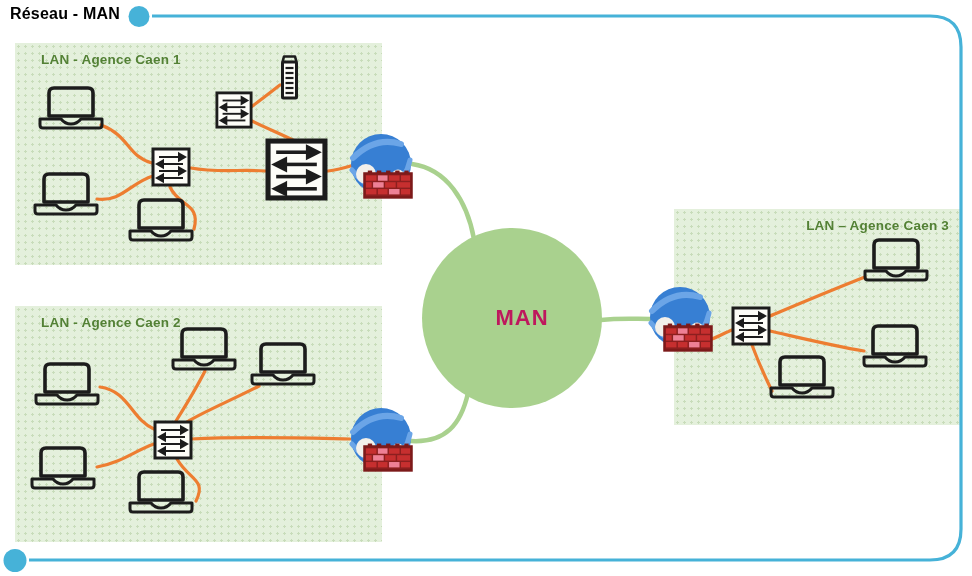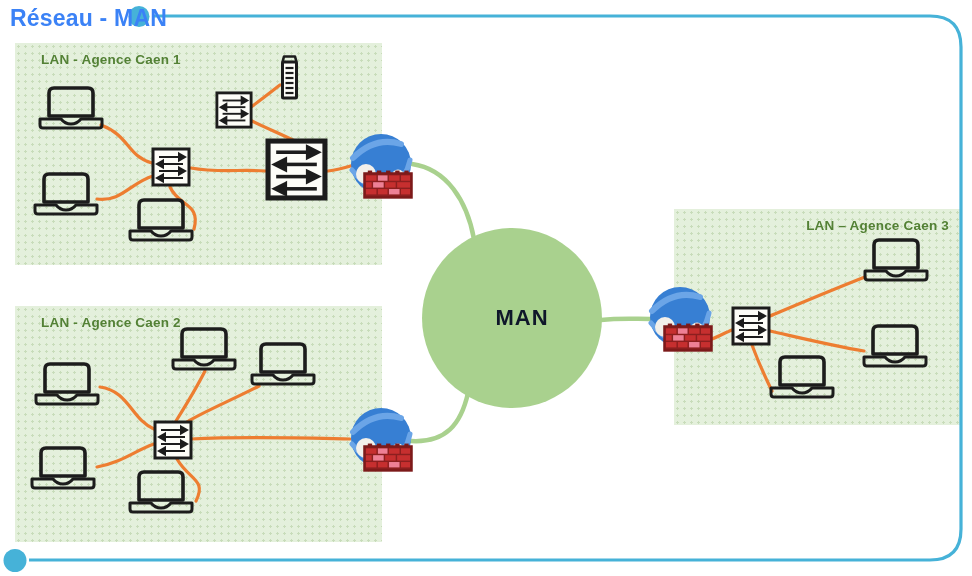--- a/index.html
+++ b/index.html
@@ -5,42 +5,42 @@
   html,body{margin:0;padding:0;}
   body{
     width:972px;height:576px;position:relative;background:#ffffff;overflow:hidden;
     font-family:"Liberation Sans",sans-serif;
   }
   .frame-svg,.cables-svg{position:absolute;left:0;top:0;width:972px;height:576px;pointer-events:none;}
   .frame-svg{z-index:6;}
   .cables-svg{z-index:2;}
   .page-title{
     position:absolute;left:10px;top:5px;z-index:7;
-    font-size:23px;font-weight:bold;color:#3b82f6;letter-spacing:0.2px;
+    font-size:16px;font-weight:bold;color:#000000;letter-spacing:0.2px;
   }
   .lan-box{
     position:absolute;z-index:1;
     background-color:#e4f0dc;
     background-image:radial-gradient(circle,#c8dcba 1px,transparent 1.3px);
     background-size:7px 7px;
   }
   .lan-title{
     position:absolute;top:9px;font-size:13.5px;font-weight:bold;color:#538135;letter-spacing:0.2px;
   }
   .lan1{left:15px;top:43px;width:367px;height:222px;}
   .lan2{left:15px;top:306px;width:367px;height:236px;}
   .lan3{left:674px;top:209px;width:287px;height:216px;}
   .lan1 .lan-title,.lan2 .lan-title{left:15px;padding-left:11px;}
   .lan3 .lan-title{right:12px;}
   .man-circle{
     position:absolute;left:422px;top:228px;width:180px;height:180px;border-radius:50%;
     background:#a9d18e;z-index:3;display:flex;align-items:center;justify-content:center;
   }
   .man-circle span{
-    font-size:22px;font-weight:bold;color:#0f172a;letter-spacing:1px;margin-left:20px;
+    font-size:22px;font-weight:bold;color:#be185d;letter-spacing:1px;margin-left:20px;
   }
   .dev{position:absolute;z-index:4;}
   .dev svg{display:block;width:100%;height:100%;}
 </style>
 </head>
 <body>
 
 <div class="lan-box lan1">
   <div class="lan-title">LAN - Agence Caen 1</div>
 </div>

